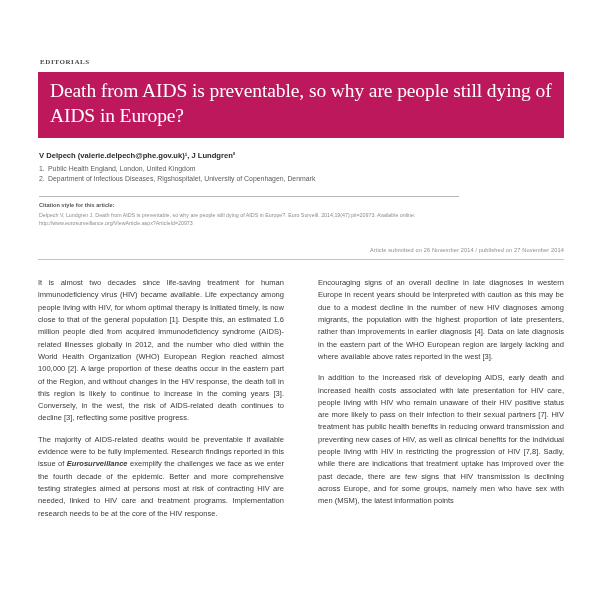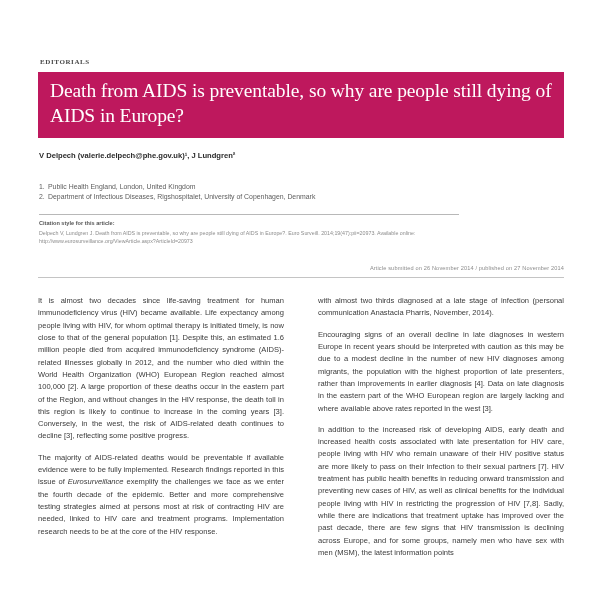--- a/index.html
+++ b/index.html
@@ -63,21 +63,21 @@
   .authors-block {
     margin-top: 13px;
     margin-left: 1px;
   }
   .author-line {
     font-family: "Liberation Sans", "DejaVu Sans", sans-serif;
     font-weight: bold;
     font-size: 7.6px;
     line-height: 1.35;
     color: #2b2b2b;
-    margin: 0 0 20px 0;
+    margin: 0 0 2px 0;
   }
   .affil-list {
     list-style: none;
     margin: 0;
     padding: 0;
   }
   .affil-item {
     font-family: "Liberation Sans", "DejaVu Sans", sans-serif;
     font-size: 6.9px;
     line-height: 1.5;
@@ -154,20 +154,21 @@
     text-align: justify;
     color: #3a3a3a;
     hyphens: auto;
     -webkit-hyphens: auto;
   }
   .col p:last-child {
     margin-bottom: 0;
   }
   .col em {
     font-style: italic;
+    font-weight: bold;
   }
 </style>
 </head>
 <body>
 
 <div class="page">
   <div class="content">
 
     <div class="kicker">Editorials</div>
 
@@ -196,20 +197,19 @@
     <div class="dates-row">
       <span class="dates-text">Article submitted on 26 November 2014 / published on 27 November 2014</span>
     </div>
 
     <div class="columns">
       <div class="col">
           <p>It is almost two decades since life-saving treatment for human immunodeficiency virus (HIV) became available. Life expectancy among people living with HIV, for whom optimal therapy is initiated timely, is now close to that of the general population [1]. Despite this, an estimated 1.6 million people died from acquired immunodeficiency syndrome (AIDS)-related illnesses globally in 2012, and the number who died within the World Health Organization (WHO) European Region reached almost 100,000 [2]. A large proportion of these deaths occur in the eastern part of the Region, and without changes in the HIV response, the death toll in this region is likely to continue to increase in the coming years [3]. Conversely, in the west, the risk of AIDS-related death continues to decline [3], reflecting some positive progress.</p>
           <p>The majority of AIDS-related deaths would be preventable if available evidence were to be fully implemented. Research findings reported in this issue of <em>Eurosurveillance</em> exemplify the challenges we face as we enter the fourth decade of the epidemic. Better and more comprehensive testing strategies aimed at persons most at risk of contracting HIV are needed, linked to HIV care and treatment programs. Implementation research needs to be at the core of the HIV response.</p>
         </div>
       <div class="col">
-          <p>with almost two thirds diagnosed at a late stage of infection (personal communication Anastacia Pharris, November, 2014).</p>
           <p>Encouraging signs of an overall decline in late diagnoses in western Europe in recent years should be interpreted with caution as this may be due to a modest decline in the number of new HIV diagnoses among migrants, the population with the highest proportion of late presenters, rather than improvements in earlier diagnosis [4]. Data on late diagnosis in the eastern part of the WHO European region are largely lacking and where available above rates reported in the west [3].</p>
           <p>In addition to the increased risk of developing AIDS, early death and increased health costs associated with late presentation for HIV care, people living with HIV who remain unaware of their HIV positive status are more likely to pass on their infection to their sexual partners [7]. HIV treatment has public health benefits in reducing onward transmission and preventing new cases of HIV, as well as clinical benefits for the individual people living with HIV in restricting the progression of HIV [7,8]. Sadly, while there are indications that treatment uptake has improved over the past decade, there are few signs that HIV transmission is declining across Europe, and for some groups, namely men who have sex with men (MSM), the latest information points</p>
         </div>
     </div>
 
   </div>
 </div>
 
 </body></html>

